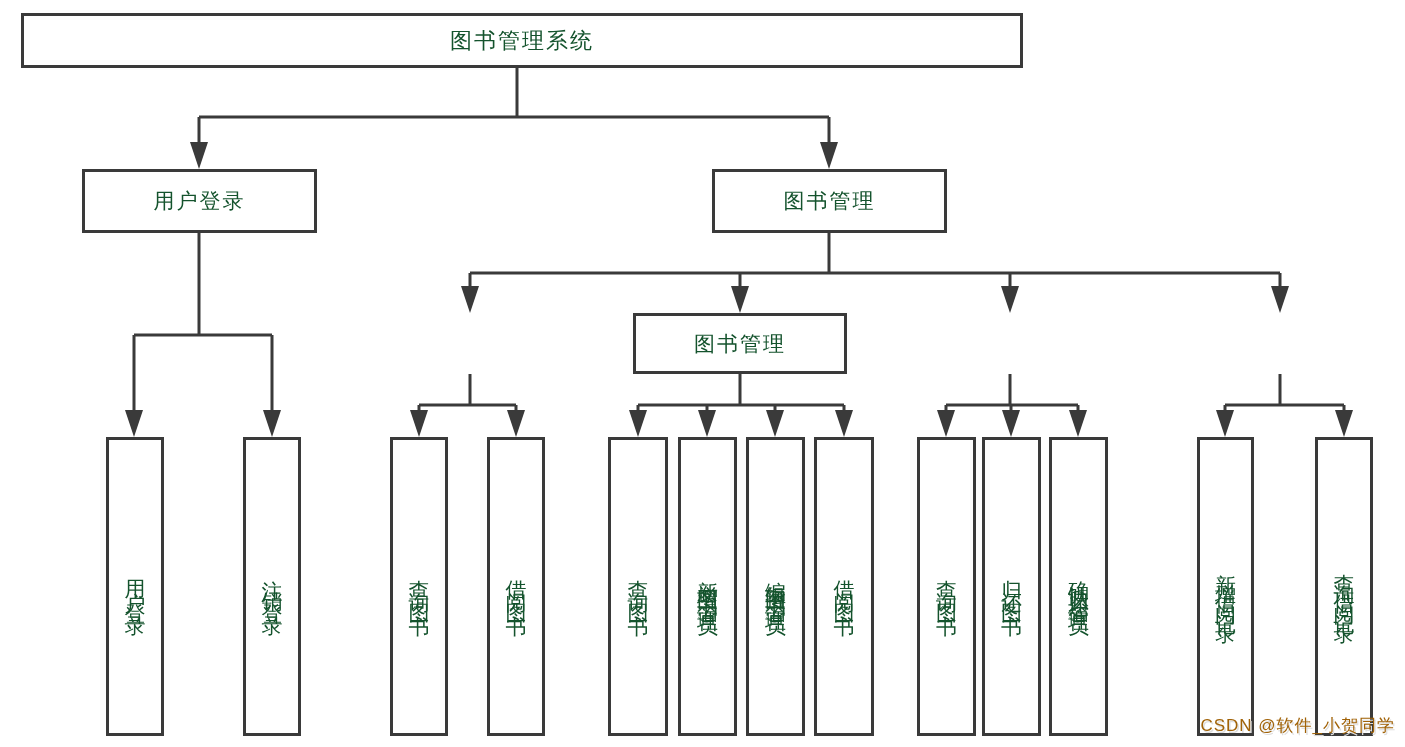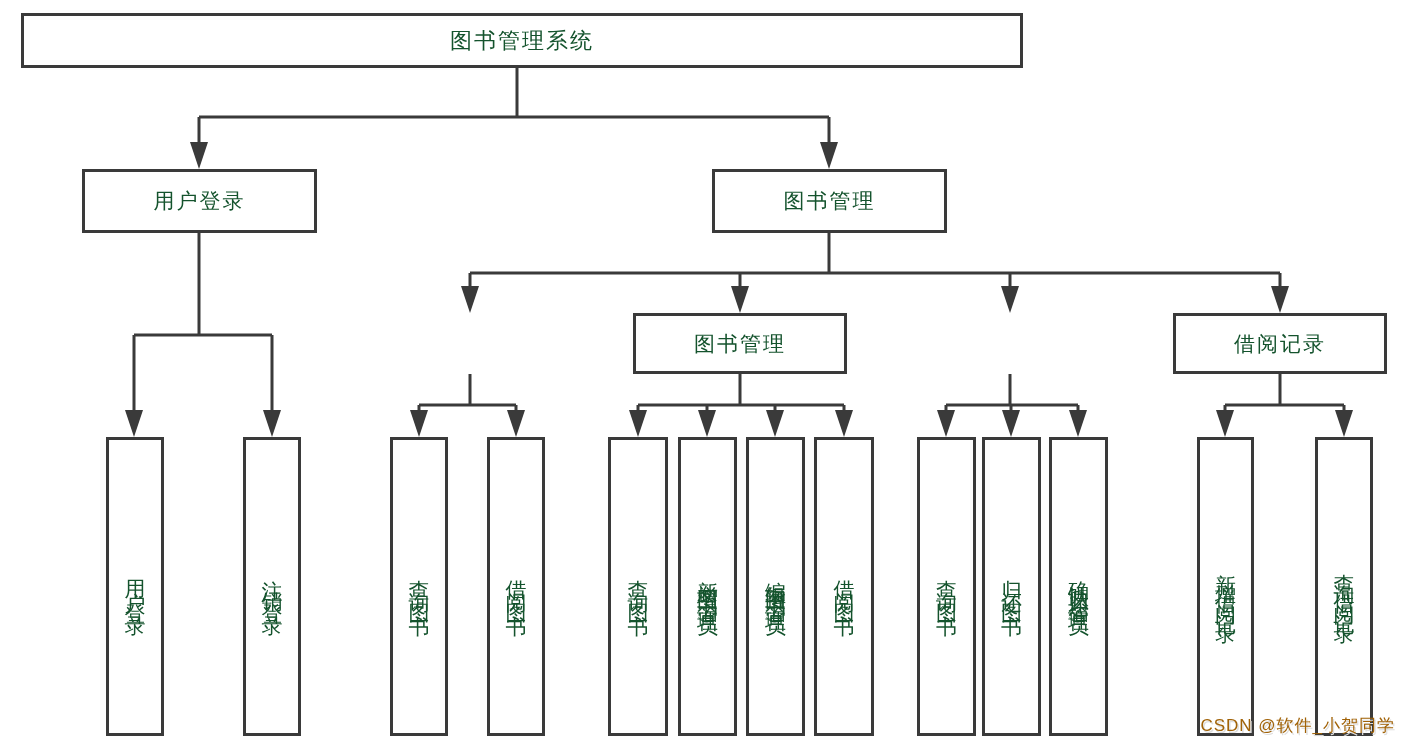--- a/index.html
+++ b/index.html
@@ -75,23 +75,20 @@
   <div class="node h" style="left:82px;top:169px;width:235px;height:64px">
     <span>用户登录</span>
   </div>
   <div class="node h" style="left:712px;top:169px;width:235px;height:64px">
     <span>图书管理</span>
   </div>
 
   <div class="node h" style="left:633px;top:313px;width:214px;height:61px">
     <span>图书管理</span>
   </div>
-  <div class="node h" style="left:1173px;top:313px;width:214px;height:61px">
-    <span>借阅记录</span>
-  </div>
 
   <div class="node v" style="left:106px;width:58px">
     <span>用户登录</span>
   </div>
   <div class="node v" style="left:243px;width:58px">
     <span>注销登录</span>
   </div>
 
   <div class="node v" style="left:390px;width:58px">
     <span>查询图书</span>

